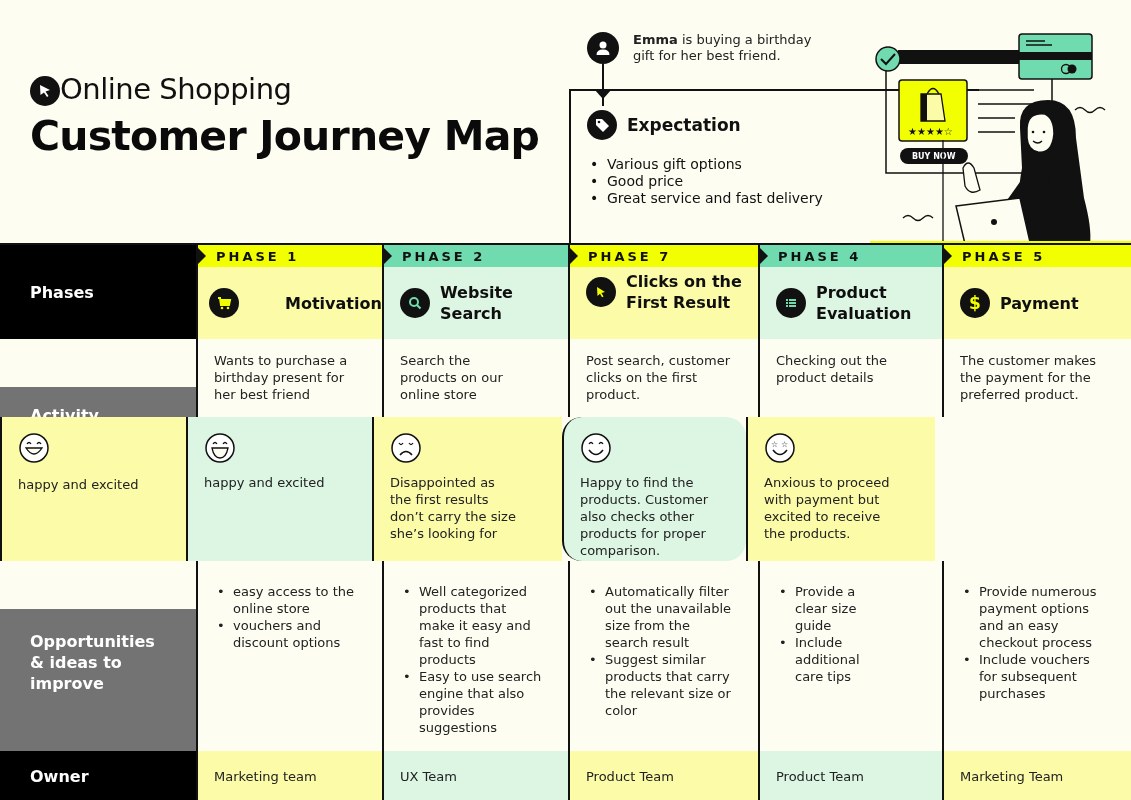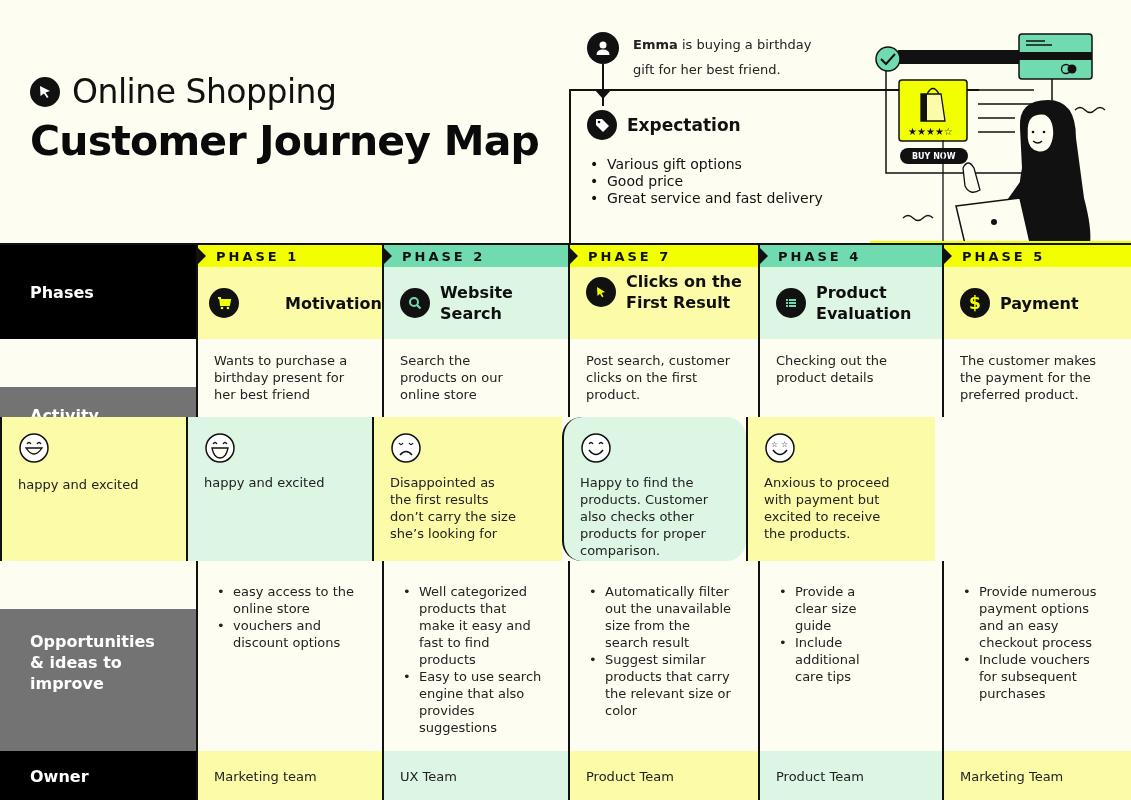--- a/index.html
+++ b/index.html
@@ -1,28 +1,28 @@
 <!DOCTYPE html>
 <html><head>
 <meta charset="utf-8">
 <style>
   * { box-sizing: border-box; margin: 0; padding: 0; }
   html, body { width: 1131px; height: 800px; overflow: hidden; }
   body { background: #fdfef1; font-family: "DejaVu Sans", sans-serif; color: #111; position: relative; }
 
   
   .title-wrap { position: absolute; left: 30px; top: 72px; }
-  .subtitle { display: flex; align-items: center; gap: 12px; font-size: 33px; font-weight: normal; color: #111; letter-spacing: -0.5px; }
+  .subtitle { display: flex; align-items: flex-end; font-size: 29px; font-weight: normal; color: #111; letter-spacing: -0.5px; }
   .subtitle .ic { width: 30px; height: 30px; border-radius: 50%; background: #111; display: flex; align-items: center; justify-content: center; }
   .main-title { font-size: 41px; font-weight: bold; margin-top: 6px; letter-spacing: -0.8px; color: #0a0a0a; }
 
   
   .persona { position: absolute; left: 587px; top: 32px; display: flex; gap: 14px; align-items: flex-start; }
   .persona .av { width: 32px; height: 32px; border-radius: 50%; background: #111; display:flex; align-items:center; justify-content:center; }
-  .persona-text { font-size: 13px; line-height: 25px; color: #222; width: 190px; }
+  .persona-text { font-size: 13px; line-height: 16px; color: #222; width: 190px; }
   .persona-text b { font-weight: bold; }
   .vline { position: absolute; left: 602px; top: 64px; width: 2px; height: 42px; background: #111; }
   .exp-box { position: absolute; left: 569px; top: 89px; width: 410px; height: 155px; border-top: 2px solid #111; border-left: 2px solid #111; }
   .tri { position: absolute; left: 594px; top: 89px; width: 0; height: 0; border-left: 9px solid transparent; border-right: 9px solid transparent; border-top: 10px solid #111; }
   .exp-head { position: absolute; left: 587px; top: 110px; display:flex; align-items:center; gap: 10px; }
   .exp-head .ic { width: 30px; height: 30px; border-radius: 50%; background:#111; display:flex; align-items:center; justify-content:center; }
   .exp-title { font-size: 17px; font-weight: bold; }
   .exp-list { position: absolute; left: 590px; top: 156px; font-size: 14px; line-height: 17px; list-style: none; }
   .exp-list li::before { content: "•"; display: inline-block; width: 17px; }
 

